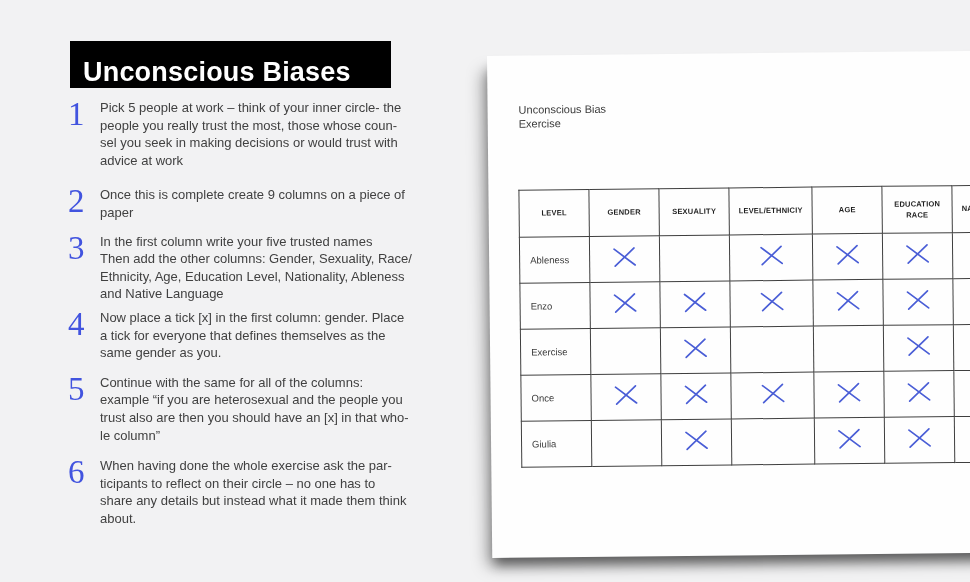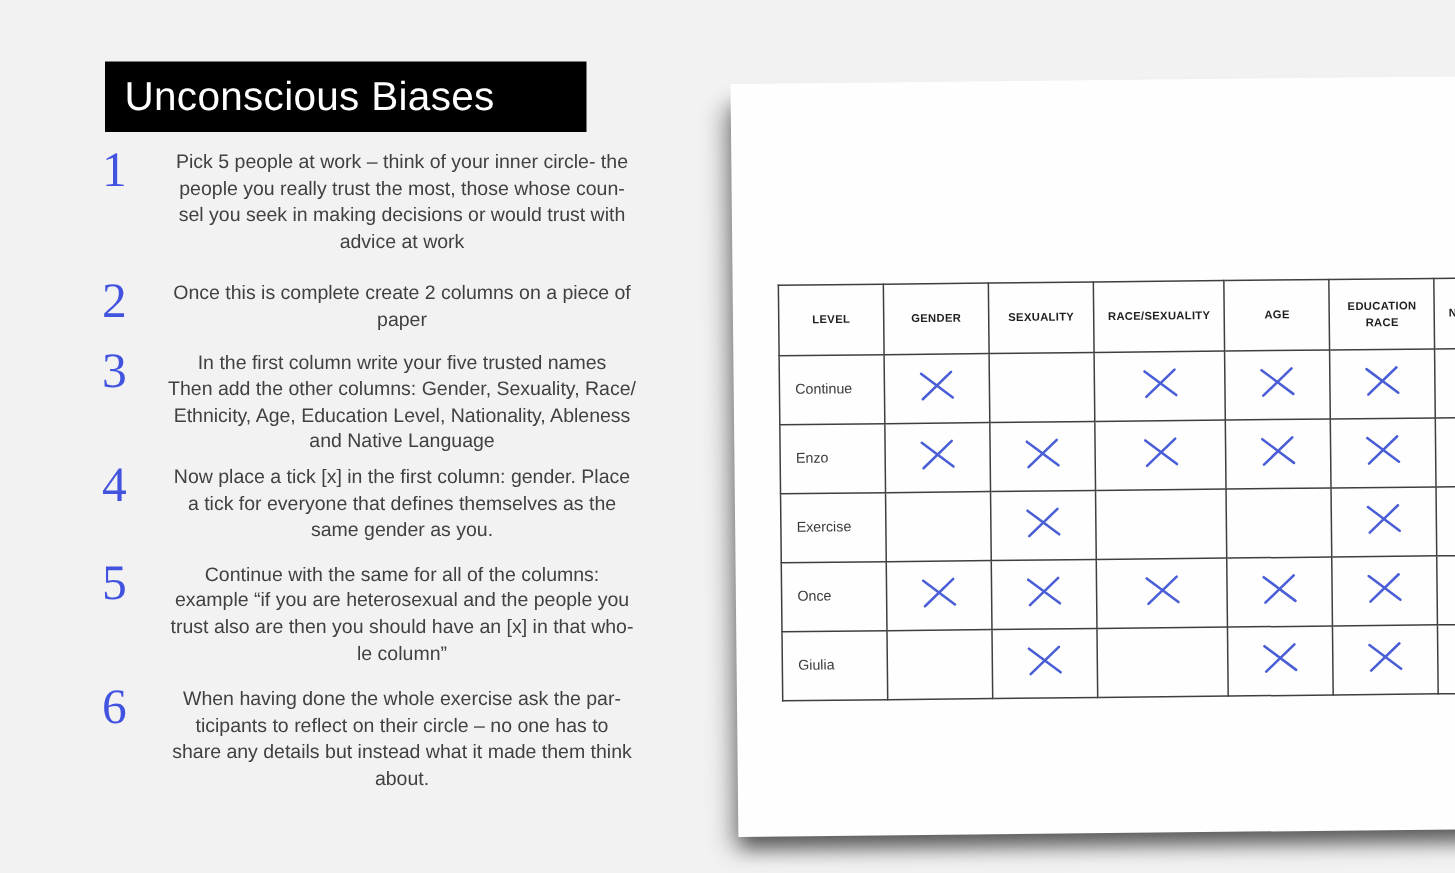--- a/index.html
+++ b/index.html
@@ -15,24 +15,24 @@
   }
 
   
   .title-bar {
     position: absolute;
     left: 70px; top: 41px;
     width: 321px; height: 47px;
     background: #000;
     color: #fff;
     display: flex;
-    align-items: center;
+    align-items: flex-end;
     padding-left: 13px;
     font-size: 27px;
-    font-weight: 400;
+    font-weight: 700;
     letter-spacing: 0.2px;
     white-space: nowrap;
   }
 
   .steps {
     position: absolute;
     left: 64px; top: 99px;
     width: 372px;
   }
   .step {
@@ -52,21 +52,20 @@
     color: #4254df;
     text-align: left;
     padding-left: 4px;
   }
   .step-text {
     flex: 1;
     font-size: 13px;
     line-height: 17.6px;
     color: #414141;
     white-space: pre-line;
-    text-align: center;
   }
 
   
   .paper {
     position: absolute;
     left: 487px; top: 56px;
     width: 560px; height: 502px;
     background: #fefefe;
     transform: rotate(-0.6deg);
     transform-origin: 0 0;
@@ -126,21 +125,21 @@
   <div class="steps">
     <div class="step">
       <div class="step-number">1</div>
       <div class="step-text">Pick 5 people at work – think of your inner circle- the
 people you really trust the most, those whose coun-
 sel you seek in making decisions or would trust with
 advice at work</div>
     </div>
     <div class="step">
       <div class="step-number">2</div>
-      <div class="step-text">Once this is complete create 2 columns on a piece of
+      <div class="step-text">Once this is complete create 9 columns on a piece of
 paper</div>
     </div>
     <div class="step">
       <div class="step-number">3</div>
       <div class="step-text">In the first column write your five trusted names
 Then add the other columns: Gender, Sexuality, Race/
 Ethnicity, Age, Education Level, Nationality, Ableness
 and Native Language</div>
     </div>
     <div class="step">
@@ -159,35 +158,37 @@
     <div class="step">
       <div class="step-number">6</div>
       <div class="step-text">When having done the whole exercise ask the par-
 ticipants to reflect on their circle – no one has to
 share any details but instead what it made them think
 about.</div>
     </div>
   </div>
 
   <div class="paper">
+    <div class="paper-heading">Unconscious Bias
+Exercise</div>
     <table class="bias-table">
       <thead>
         <tr>
             <th>LEVEL</th>
             <th>GENDER</th>
             <th>SEXUALITY</th>
-            <th>RACE/SEXUALITY</th>
+            <th>LEVEL/ETHNICIY</th>
             <th>AGE</th>
             <th>EDUCATION RACE</th>
             <th>NATIONALITY</th>
           </tr>
       </thead>
       <tbody>
           <tr>
-            <td class="name-cell">Continue</td>
+            <td class="name-cell">Ableness</td>
             <td><span class="xmark"><svg width="25" height="21" viewBox="0 0 25 21" fill="none">
                   <path d="M2 2.5 L23 18.5" stroke="#4a5ed6" stroke-width="1.7" stroke-linecap="round"></path>
                   <path d="M22 1.5 L3 19.5" stroke="#4a5ed6" stroke-width="1.7" stroke-linecap="round"></path>
                 </svg></span></td>
             <td></td>
             <td><span class="xmark"><svg width="25" height="21" viewBox="0 0 25 21" fill="none">
                   <path d="M2 2.5 L23 18.5" stroke="#4a5ed6" stroke-width="1.7" stroke-linecap="round"></path>
                   <path d="M22 1.5 L3 19.5" stroke="#4a5ed6" stroke-width="1.7" stroke-linecap="round"></path>
                 </svg></span></td>
             <td><span class="xmark"><svg width="25" height="21" viewBox="0 0 25 21" fill="none">

